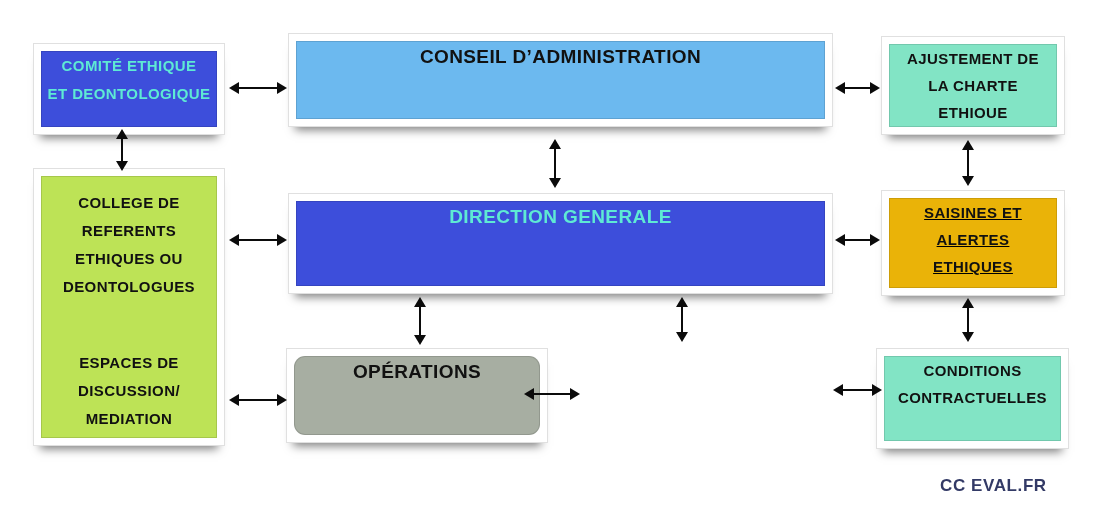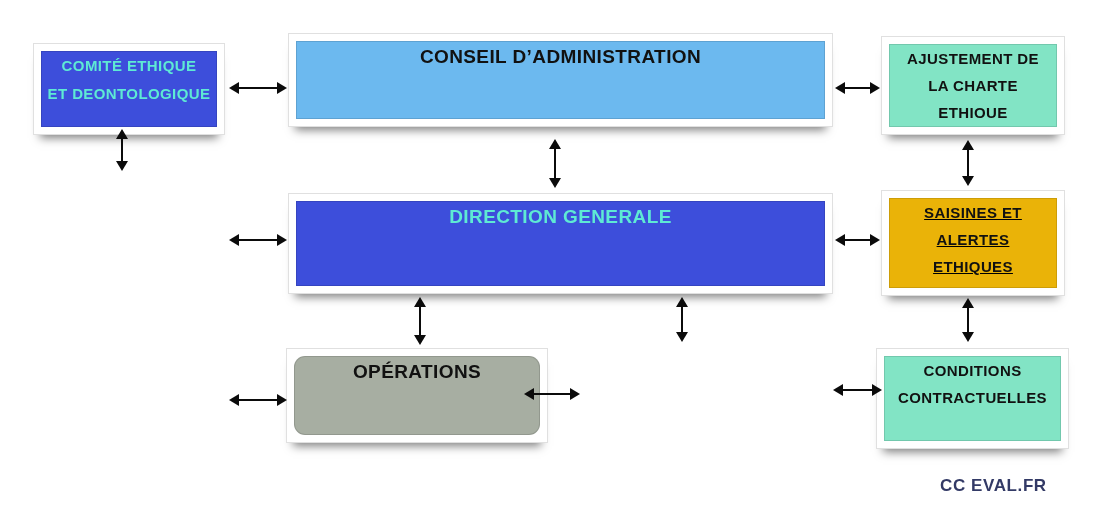--- a/index.html
+++ b/index.html
@@ -72,20 +72,32 @@
   </div>
 
   <div class="card" style="left:881px; top:36px; width:184px; height:99px;">
     <div class="fill" style="background: rgb(130, 228, 197);">
       <div class="label small tight">AJUSTEMENT DE
 LA CHARTE
 ETHIOUE</div>
     </div>
   </div>
 
+  <div class="card" style="left:33px; top:168px; width:192px; height:278px;">
+    <div class="fill college-fill" style="background: rgb(189, 227, 86);">
+      <div class="label small">COLLEGE DE
+REFERENTS
+ETHIQUES OU
+DEONTOLOGUES</div>
+      <div class="college-gap"></div>
+      <div class="label small">ESPACES DE
+DISCUSSION/
+MEDIATION</div>
+    </div>
+  </div>
 
   <div class="card" style="left:288px; top:193px; width:545px; height:101px;">
     <div class="fill" style="background: rgb(61, 78, 219);">
       <div class="label big white">DIRECTION GENERALE</div>
     </div>
   </div>
 
   <div class="card" style="left:881px; top:190px; width:184px; height:106px;">
     <div class="fill" style="background: #eab308; text-decoration: underline;">
       <div class="label small tight">SAISINES ET

